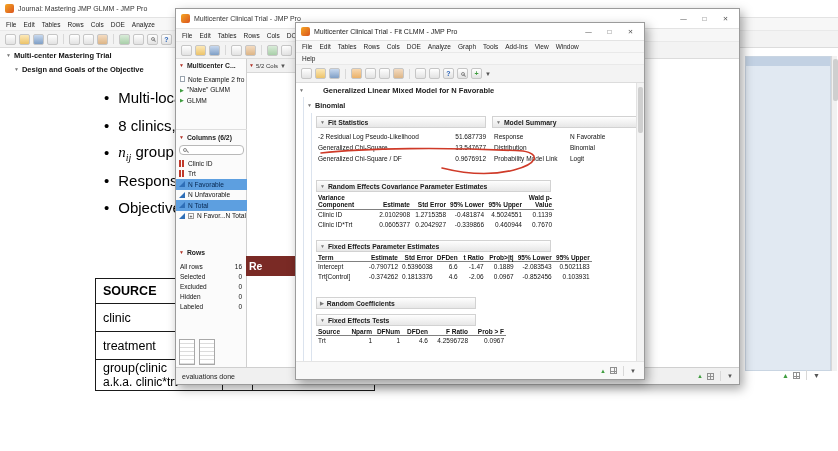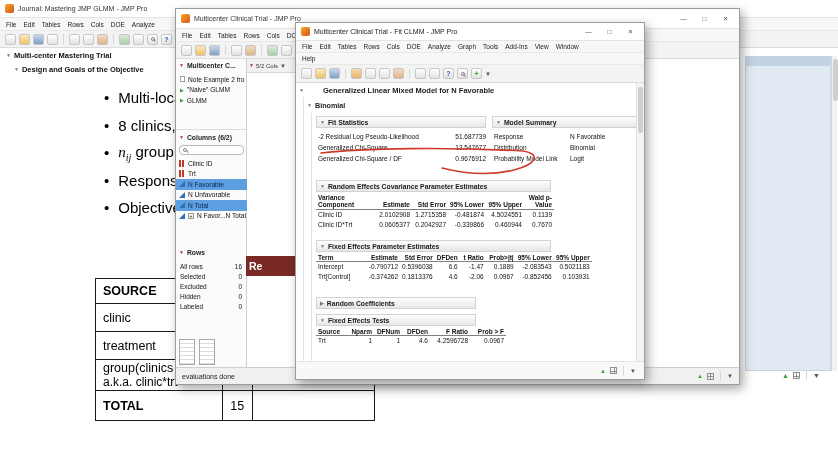--- a/index.html
+++ b/index.html
@@ -131,29 +131,24 @@
           <td style="text-align:center;padding-left:0"></td>
           <td></td>
         </tr>
         <tr style="height:28px">
           <td>treatment</td>
           <td style="text-align:center;padding-left:0"></td>
           <td></td>
         </tr>
         <tr style="height:31px">
           <td>
-              <span style="display:block;line-height:14px">group(clinics</span>
+              <span style="display:block;line-height:14px">group(clinic</span>
               <span style="display:block;line-height:14px;font-size:12px">a.k.a. clinic*trt</span>
             </td>
           <td style="text-align:center;padding-left:0"></td>
-          <td></td>
-        </tr>
-        <tr style="height:30px">
-          <td class="bold">TOTAL</td>
-          <td style="text-align:center;padding-left:0">15</td>
           <td></td>
         </tr>
       </tbody>
     </table>
 
     <div class="abs" style="left:697px;top:281px;font-size:13px;color:#000">
       <span class="it">n</span><sub class="it" style="font-size:9px">ij</sub><span class="it">, </span><span class="it">p</span><sub class="it" style="font-size:9px">ij</sub><span class="it">)</span>
     </div>
 
     <div class="abs" style="left:745px;top:56px;width:86px;height:315px;background:#e1e9f2;border:1px solid #c9d5e2">

